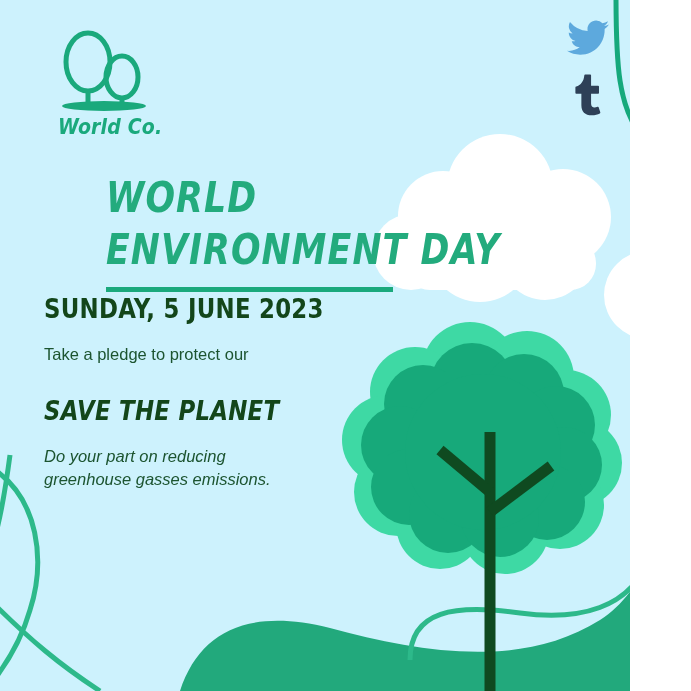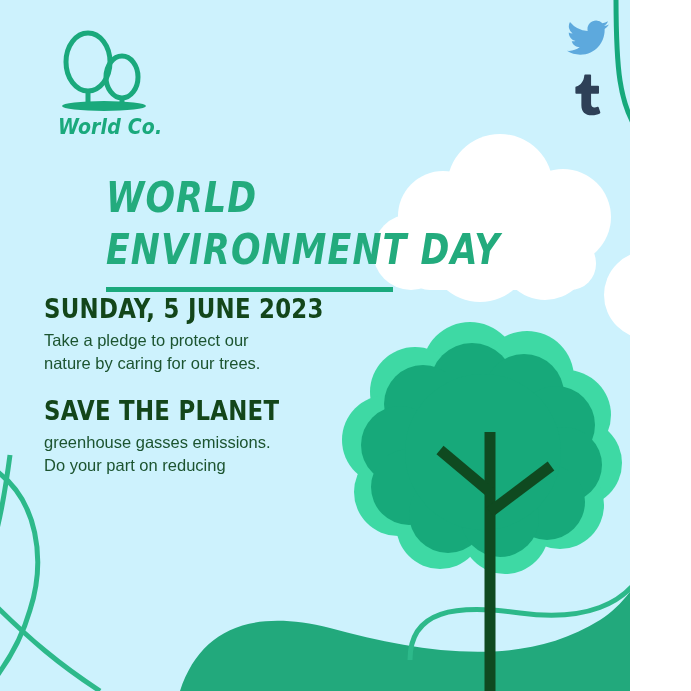--- a/index.html
+++ b/index.html
@@ -79,28 +79,28 @@
     font-weight: bold;
     font-size: 27px;
     line-height: 30px;
     letter-spacing: 0.3px;
     color: #13461a;
     transform: scaleX(0.94);
     transform-origin: left center;
     white-space: nowrap;
   }
   .section-body {
-    margin-top: 5px;
+    margin-top: 19px;
     font-family: "Liberation Sans", sans-serif;
     font-size: 16.5px;
     line-height: 23px;
     color: #1c5430;
   }
   #section-date   { top: 294px; }
-  #section-save   { top: 396px; }
+  #section-save   { top: 396px; font-style: italic; }
 
   .cta {
     position: absolute;
     left: 58px;
     top: 496px;
     width: 330px;
   }
   .cta-line {
     font-family: "Liberation Sans Narrow", "DejaVu Sans Condensed", "Liberation Sans", sans-serif;
     font-weight: bold;
@@ -224,26 +224,25 @@
   <div class="headline">
     <div class="headline-line">WORLD</div>
     <div class="headline-line">ENVIRONMENT DAY</div>
     <div class="headline-rule"></div>
   </div>
 
   <div class="section" id="section-date">
     <div class="section-title">SUNDAY, 5 JUNE 2023</div>
     <div class="section-body">
       <div>Take a pledge to protect our</div>
-      <div>nature by caring for our trees.</div>
     </div>
   </div>
 
   <div class="section" id="section-save">
     <div class="section-title">SAVE THE PLANET</div>
     <div class="section-body">
+      <div>Do your part on reducing</div>
       <div>greenhouse gasses emissions.</div>
-      <div>Do your part on reducing</div>
     </div>
   </div>
 
 
 </div>
 
 </body></html>

